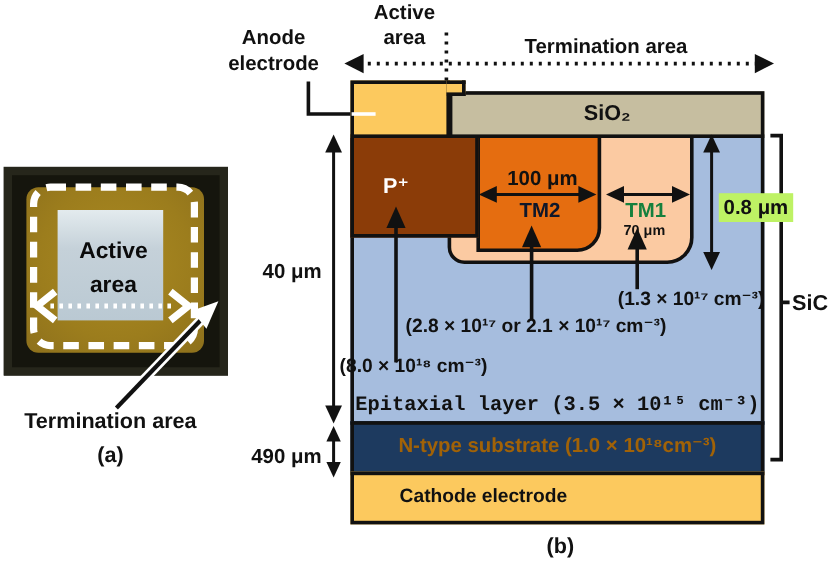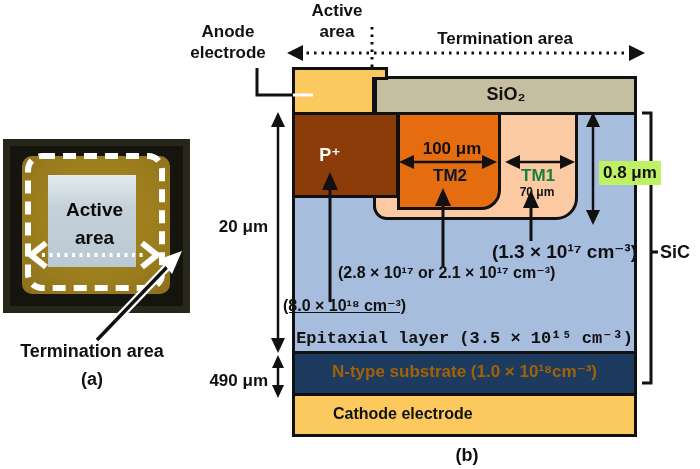--- a/index.html
+++ b/index.html
@@ -44,24 +44,24 @@
   <div class="lbl ctr" style="left:176px;top:21px;width:104px;font-size:17px;line-height:21px;">Anode electrode</div>
   <div class="lbl ctr" style="left:304px;top:0px;width:66px;font-size:17px;line-height:21px;">Active area</div>
   <div class="lbl ctr" style="left:415px;top:29px;width:180px;font-size:17px;white-space:nowrap;">Termination area</div>
   <div class="lbl ctr" style="left:466px;top:84px;width:80px;font-size:18px;">SiO₂</div>
   <div class="lbl ctr" style="left:310px;top:145px;width:40px;font-size:18px;color:#fff;">P⁺</div>
   <div class="lbl ctr" style="left:408px;top:139px;width:88px;font-size:17px;">100 μm</div>
   <div class="lbl ctr" style="left:500px;top:139px;width:74px;font-size:12px;margin-top:47px;">70 μm</div>
   <div class="lbl ctr" style="left:425px;top:166px;width:50px;font-size:17px;color:#0f172a;">TM2</div>
   <div class="lbl ctr" style="left:513px;top:166px;width:50px;font-size:17px;color:#15803d;">TM1</div>
   <div class="lbl" style="left:599px;top:161px;font-size:17px;background:#bef264;padding:2px 4px;">0.8 μm</div>
-  <div class="lbl rgt" style="left:192px;top:217px;width:76px;font-size:17px;">20 μm</div>
-  <div class="lbl rgt" style="left:420px;top:241px;width:217px;font-size:19px;white-space:nowrap;">(1.3 × 10¹⁷ cm⁻³)</div>
+  <div class="lbl rgt" style="left:192px;top:217px;width:76px;font-size:17px;">40 μm</div>
+  <div class="lbl rgt" style="left:420px;top:241px;width:217px;font-size:16px;white-space:nowrap;">(1.3 × 10¹⁷ cm⁻³)</div>
   <div class="lbl" style="left:338px;top:264px;font-size:16px;white-space:nowrap;">(2.8 × 10¹⁷ or 2.1 × 10¹⁷ cm⁻³)</div>
-  <div class="lbl" style="left:283px;top:297px;font-size:16px;white-space:nowrap;text-decoration:underline;">(8.0 × 10¹⁸ cm⁻³)</div>
+  <div class="lbl" style="left:283px;top:297px;font-size:16px;white-space:nowrap;">(8.0 × 10¹⁸ cm⁻³)</div>
   <div class="lbl" style="left:660px;top:242px;font-size:18px;">SiC</div>
   <div class="lbl ctr" style="left:294px;top:329px;width:341px;font-size:17px;font-family:Liberation Mono, monospace;">Epitaxial layer (3.5 × 10¹⁵ cm⁻³)</div>
   <div class="lbl ctr" style="left:294px;top:362px;width:341px;font-size:17px;color:#a16207;">N-type substrate (1.0 × 10¹⁸cm⁻³)</div>
   <div class="lbl rgt" style="left:190px;top:371px;width:78px;font-size:17px;">490 μm</div>
   <div class="lbl" style="left:333px;top:405px;font-size:16px;">Cathode electrode</div>
   <div class="lbl ctr" style="left:433px;top:445px;width:68px;font-size:18px;">(b)</div>
 
   <svg class="overlay" width="700" height="469" viewBox="0 0 700 469">
 
     <rect x="28" y="156" width="134" height="132" rx="14" fill="none" stroke="#fff" stroke-width="6" stroke-dasharray="13 8"></rect>

